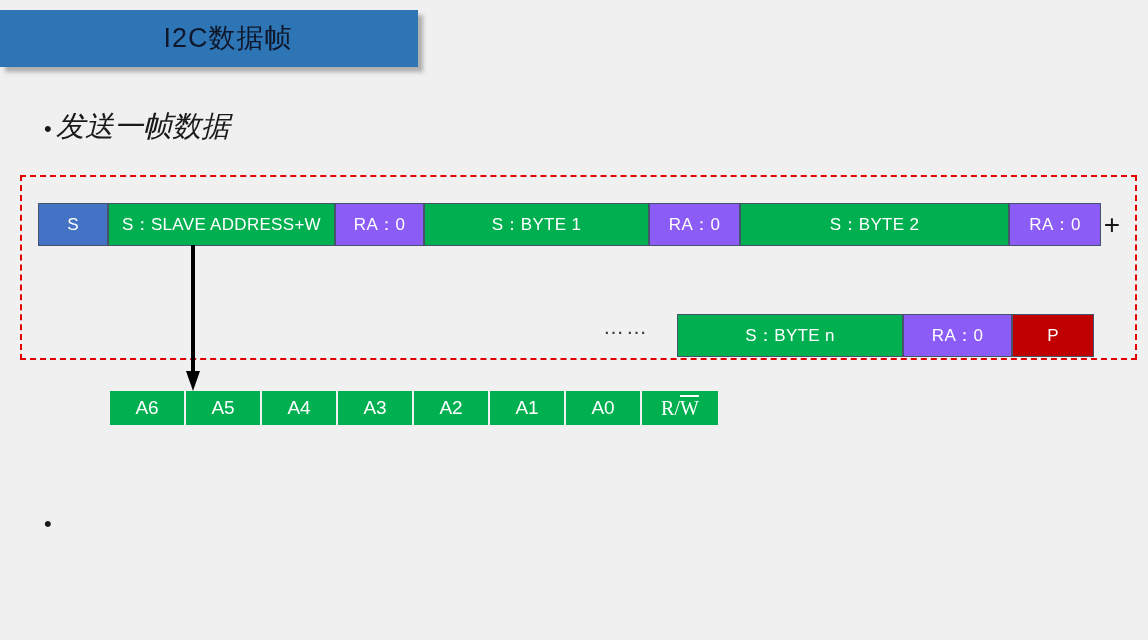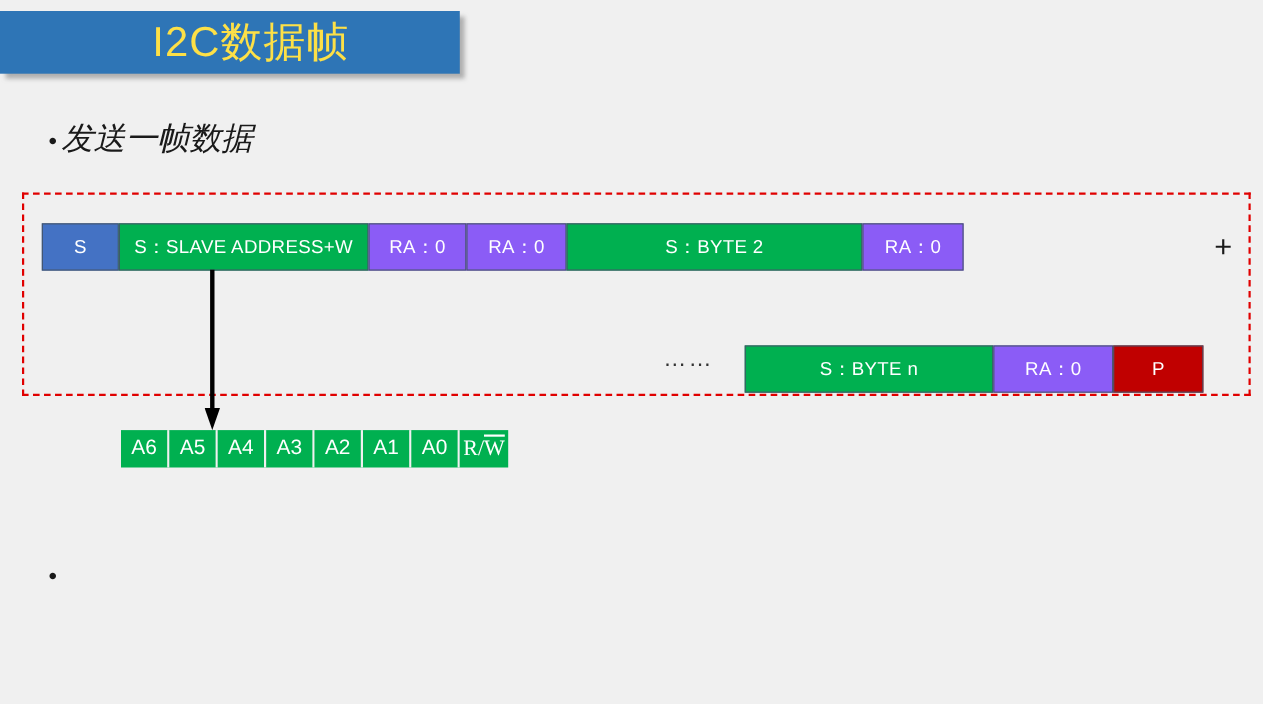--- a/index.html
+++ b/index.html
@@ -24,22 +24,22 @@
     height: 57px;
     background: #2E75B6;
     box-shadow: 5px 5px 4px rgba(120,120,120,0.55);
     display: flex;
     align-items: center;
     justify-content: center;
     box-sizing: border-box;
     padding-left: 10px;
   }
   #title-bar .title-text {
-    color: #fde047;
-    font-size: 38px;
+    color: #0f172a;
+    font-size: 27px;
     letter-spacing: 1px;
     line-height: 1;
     white-space: nowrap;
     margin-left: 28px;
   }
 
   
   .bullet-row {
     position: absolute;
     display: flex;
@@ -123,21 +123,21 @@
 
   
   #row-address {
     position: absolute;
     left: 110px;
     top: 391px;
     display: flex;
     height: 34px;
   }
   #row-address .bit-cell {
-    width: 44px;
+    width: 76px;
     display: flex;
     align-items: center;
     justify-content: center;
     background: #00B050;
     color: #FFFFFF;
     font-size: 19px;
     box-sizing: border-box;
     border-right: 2px solid #F0F0F0;
   }
   #row-address .bit-cell:last-child {
@@ -167,20 +167,21 @@
   <span class="bullet-dot">•</span>
   <span class="bullet-text">发送一帧数据</span>
 </div>
 
 <div id="frame-dashed"></div>
 
 <div class="cell-row" id="row-frame-top">
   <div class="cell blue" style="width:70px">S</div>
   <div class="cell green" style="width:227px">S：SLAVE ADDRESS+W</div>
   <div class="cell dark" style="width:89px">RA：0</div>
+  <div class="cell green" style="width:225px">S：BYTE 1</div>
   <div class="cell dark" style="width:91px">RA：0</div>
   <div class="cell green" style="width:269px">S：BYTE 2</div>
   <div class="cell dark" style="width:92px">RA：0</div>
 </div>
 
 <div id="plus-label">+</div>
 
 <div id="ellipsis-label">……</div>
 
 <div class="cell-row" id="row-frame-bottom">

